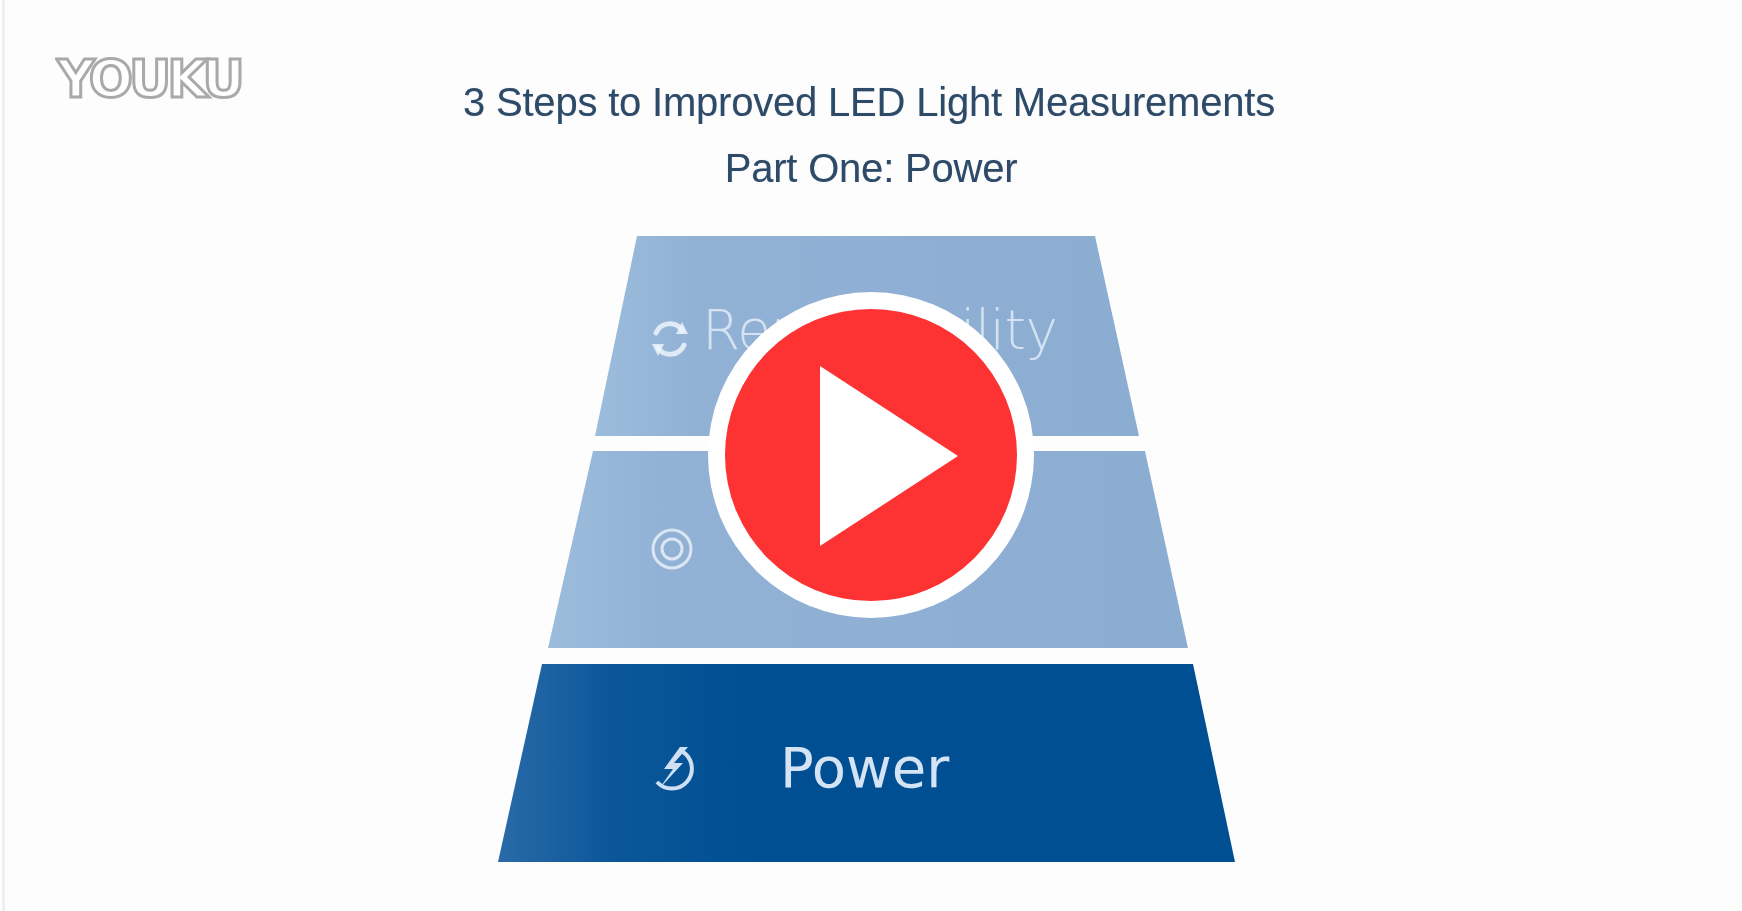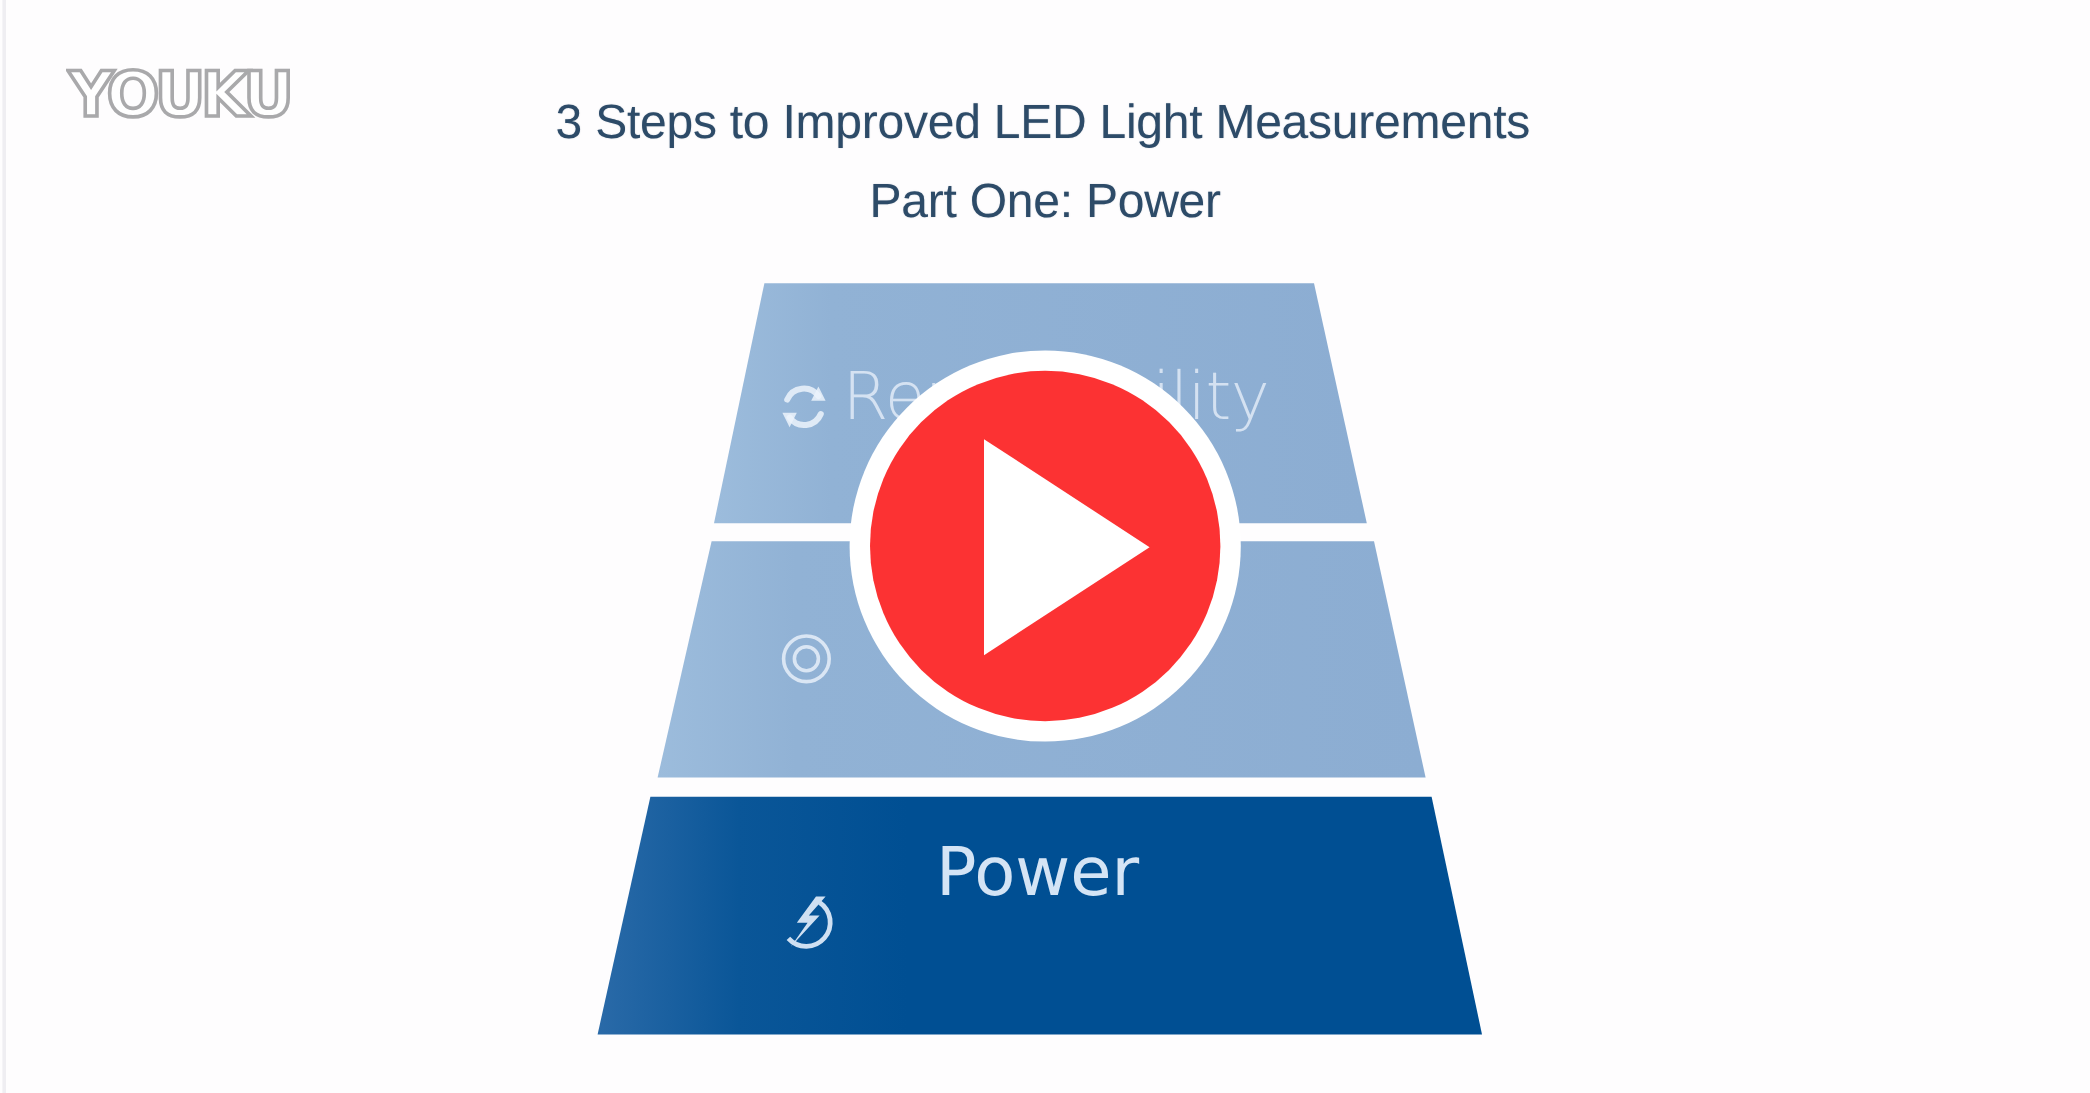--- a/index.html
+++ b/index.html
@@ -68,21 +68,21 @@
     }
     .tier-label.mid {
       left: 738px;
       top: 520px;
       font-size: 55px;
       line-height: 60px;
       color: rgba(232,240,250,0.78);
     }
     .tier-label.bottom {
       left: 780px;
-      top: 696px;
+      top: 736px;
       font-size: 56px;
       line-height: 64px;
       color: #d4e4f5;
       letter-spacing: 0px;
     }
     .play-button {
       position: absolute;
       left: 704px;
       top: 290px;
       width: 334px;

